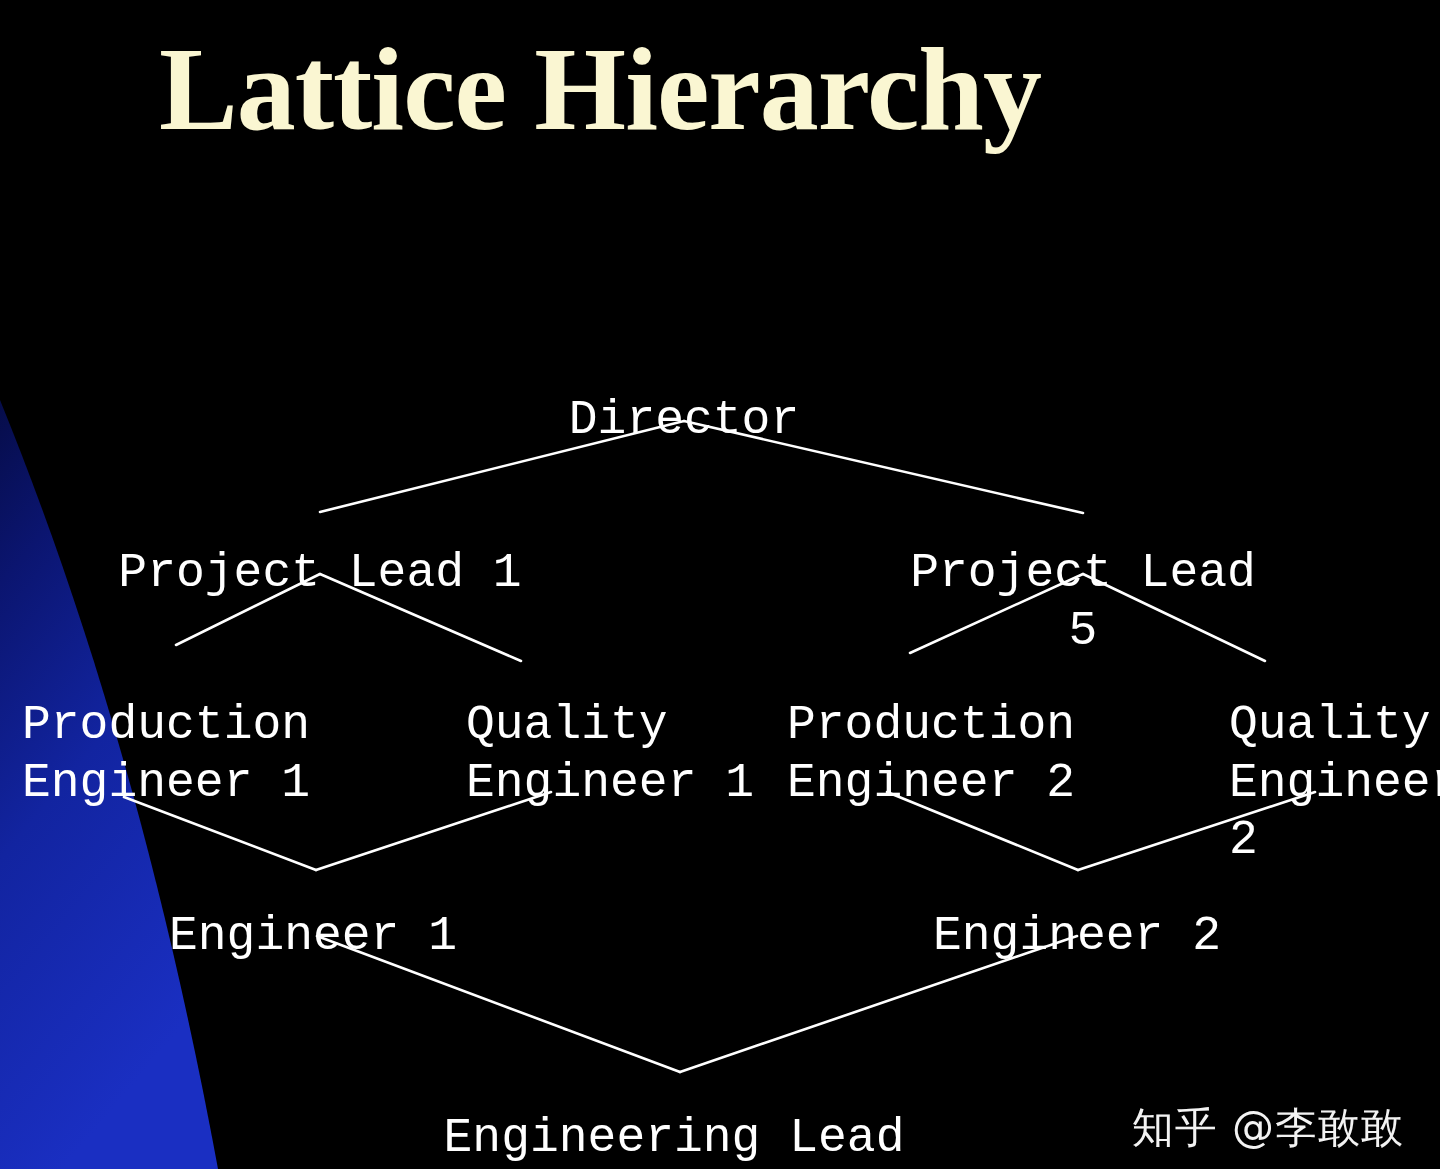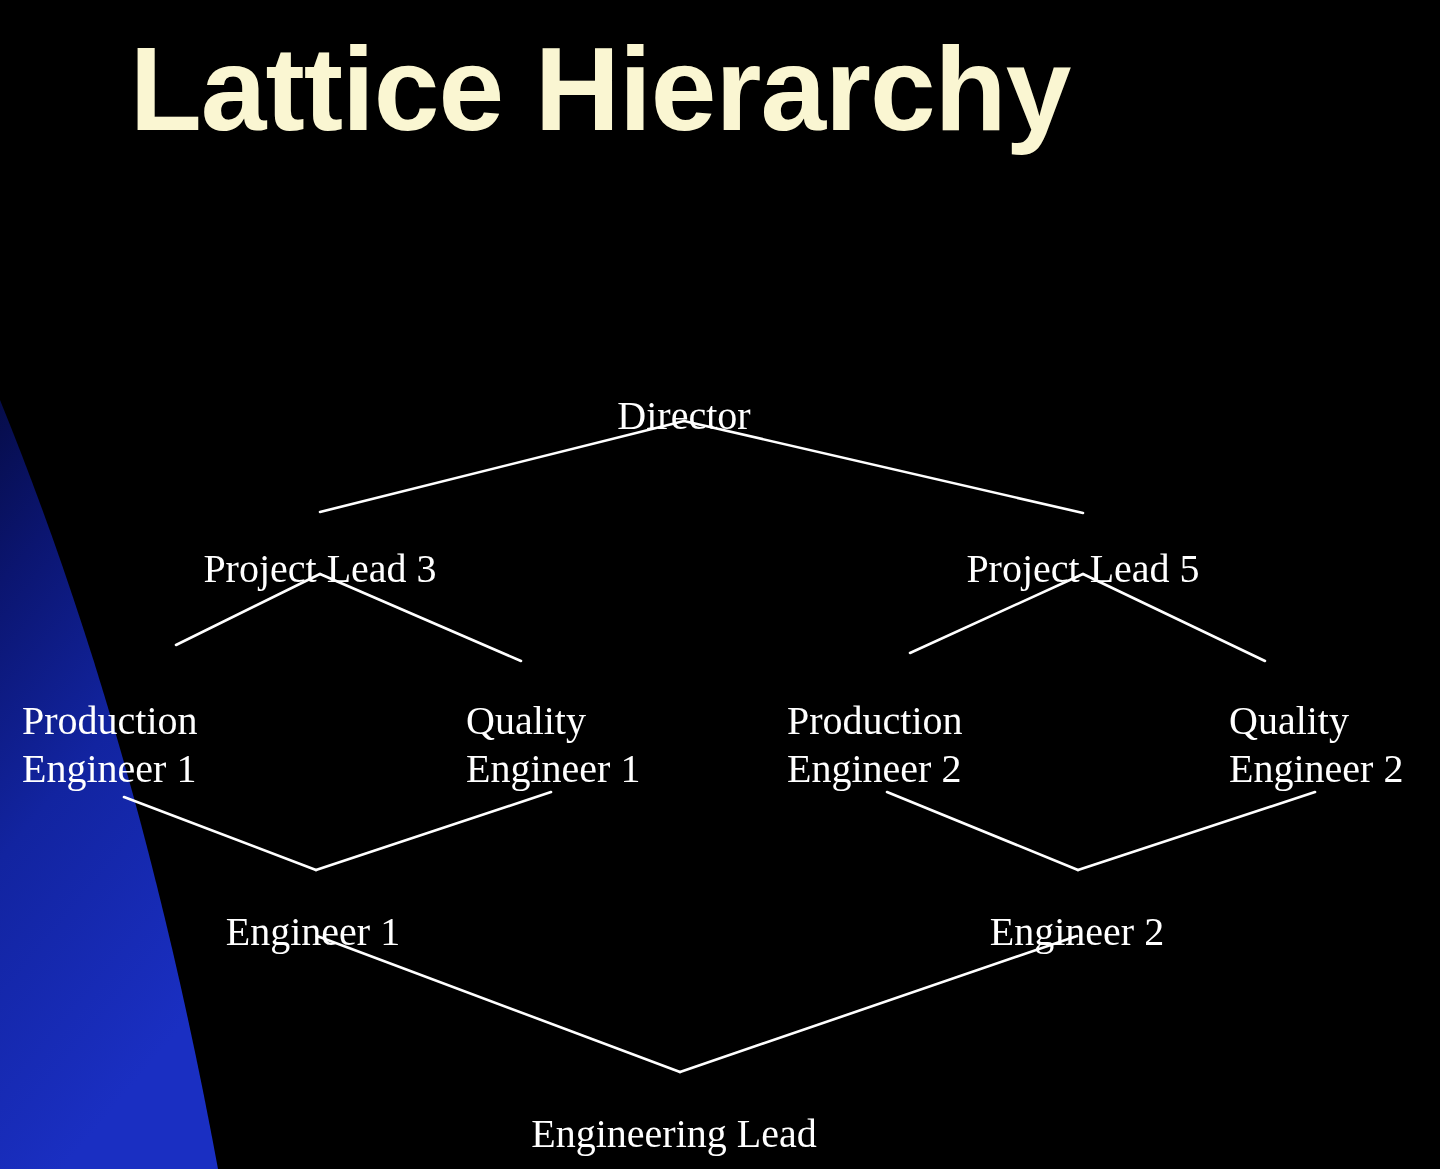--- a/index.html
+++ b/index.html
@@ -24,40 +24,40 @@
     width: 1440px;
     height: 1169px;
     pointer-events: none;
   }
   #slide-title {
     position: absolute;
     left: 0;
     top: 26px;
     width: 1200px;
     text-align: center;
-    font-family: Liberation Sans, sans-serif;
+    font-family: Liberation Serif, serif;
     font-weight: bold;
     font-size: 118px;
     line-height: 1.08;
     letter-spacing: -1px;
     color: #FAF6D2;
     white-space: nowrap;
   }
   #lattice-edges {
     position: absolute;
     left: 0;
     top: 0;
     width: 1440px;
     height: 1169px;
   }
   .node {
     position: absolute;
     color: #FFFFFF;
-    font-family: Liberation Serif, serif;
-    font-size: 40px;
+    font-family: Liberation Mono, monospace;
+    font-size: 48px;
     line-height: 1.2;
     white-space: pre-line;
   }
   .node.center {
     text-align: center;
     transform: translateX(-50%);
   }
   .node.leftalign {
     text-align: left;
   }
@@ -102,29 +102,30 @@
       <line x1="124" y1="797" x2="316" y2="870" stroke="#FFFFFF" stroke-width="2.6" stroke-linecap="round"></line>
       <line x1="551" y1="792" x2="316" y2="870" stroke="#FFFFFF" stroke-width="2.6" stroke-linecap="round"></line>
       <line x1="887" y1="792" x2="1078" y2="870" stroke="#FFFFFF" stroke-width="2.6" stroke-linecap="round"></line>
       <line x1="1315" y1="792" x2="1078" y2="870" stroke="#FFFFFF" stroke-width="2.6" stroke-linecap="round"></line>
       <line x1="317" y1="936" x2="680" y2="1072" stroke="#FFFFFF" stroke-width="2.6" stroke-linecap="round"></line>
       <line x1="1077" y1="936" x2="680" y2="1072" stroke="#FFFFFF" stroke-width="2.6" stroke-linecap="round"></line>
     </svg>
 
   <div id="node-layer">
       <div class="node center" style="color: rgb(255, 255, 255); left: 684px; top: 392px;">Director</div>
-      <div class="node center" style="color: rgb(255, 255, 255); left: 320px; top: 545px;">Project Lead 3</div>
+      <div class="node center" style="color: rgb(255, 255, 255); left: 320px; top: 545px;">Project Lead 1</div>
       <div class="node center" style="color: rgb(255, 255, 255); left: 1083px; top: 545px;">Project Lead 5</div>
       <div class="node leftalign" style="color: rgb(255, 255, 255); left: 22px; top: 697px;">Production
 Engineer 1</div>
       <div class="node leftalign" style="color: rgb(255, 255, 255); left: 466px; top: 697px;">Quality
 Engineer 1</div>
       <div class="node leftalign" style="color: rgb(255, 255, 255); left: 787px; top: 697px;">Production
 Engineer 2</div>
       <div class="node leftalign" style="color: rgb(255, 255, 255); left: 1229px; top: 697px;">Quality
 Engineer 2</div>
       <div class="node center" style="color: rgb(255, 255, 255); left: 313px; top: 908px;">Engineer 1</div>
       <div class="node center" style="color: rgb(255, 255, 255); left: 1077px; top: 908px;">Engineer 2</div>
       <div class="node center" style="color: rgb(255, 255, 255); left: 674px; top: 1110px;">Engineering Lead</div>
     </div>
 
+  <div id="watermark">知乎 @李敢敢</div>
 
 </div>
 
 </body></html>

